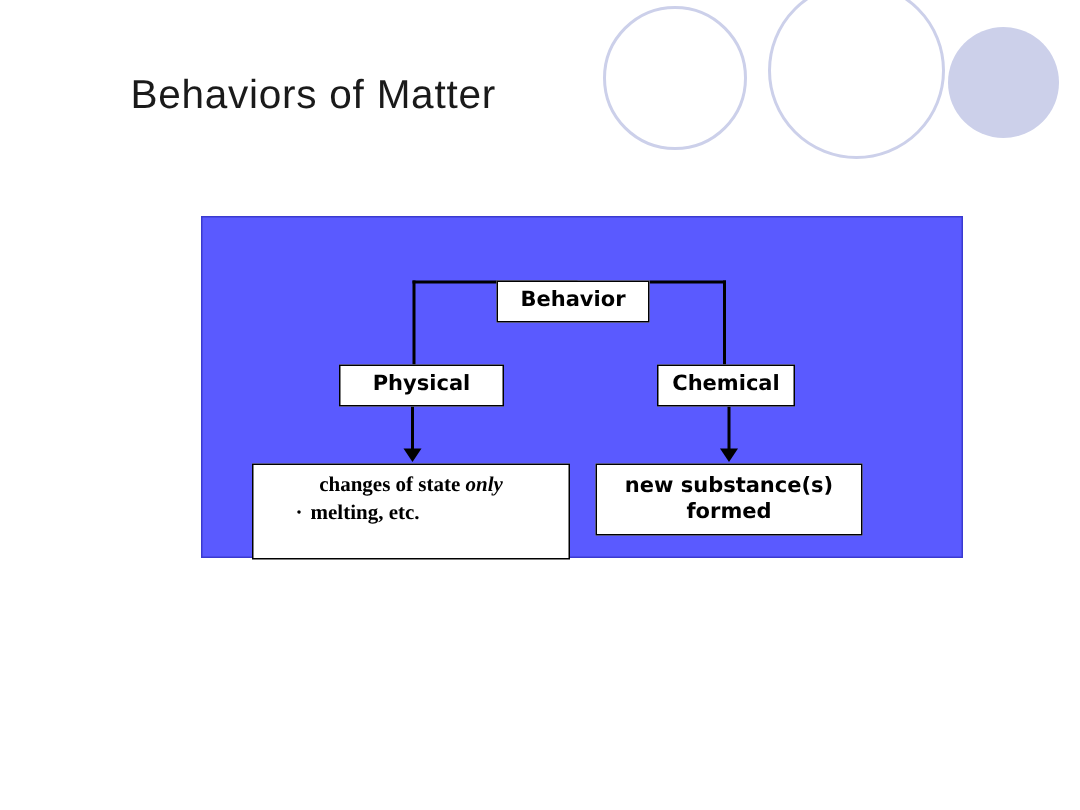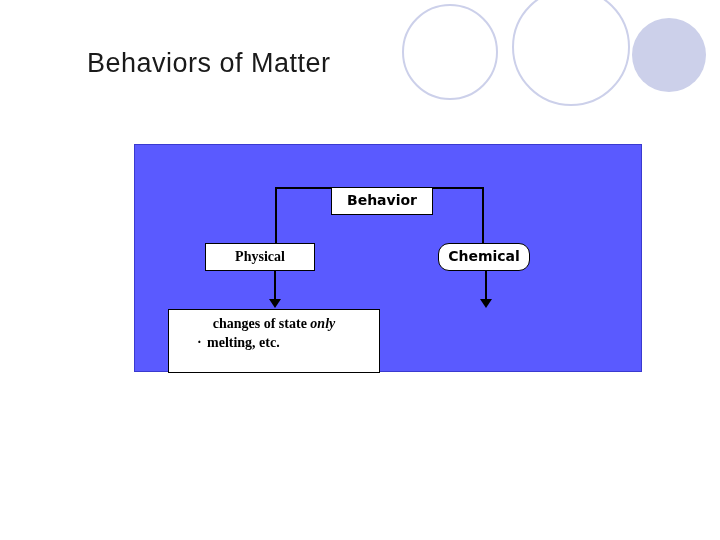--- a/index.html
+++ b/index.html
@@ -80,32 +80,30 @@
   }
 
   
   .node-behavior {
     left: 196px;
     top: 42px;
     width: 102px;
     height: 28px;
   }
   .node-physical {
-    left: 70px;
+    left: 91px;
     top: 98px;
     width: 110px;
     height: 28px;
-    font-family: Liberation Serif, serif;
   }
   .node-chemical {
     left: 303px;
     top: 98px;
     width: 92px;
     height: 28px;
-    border-radius: 11px;
   }
   .node-physical-detail {
     left: 33px;
     top: 164px;
     width: 212px;
     height: 64px;
     align-items: flex-start;
     justify-content: flex-start;
     padding: 5px 8px 0 8px;
     font-size: 14px;
@@ -189,15 +187,21 @@
       <div class="detail-lines">
         <div class="detail-line-1">
           <span>changes of state </span><span class="emph">only</span>
         </div>
         <div class="detail-sub">
           <div><span class="bullet-dot">·</span><span>melting, etc.</span></div>
         </div>
       </div>
     </div>
 
+    <div class="node node-chemical-detail">
+      <div class="detail-lines">
+        <div>new substance(s)</div>
+        <div>formed</div>
+      </div>
+    </div>
 
   </div>
 </div>
 
 </body></html>

